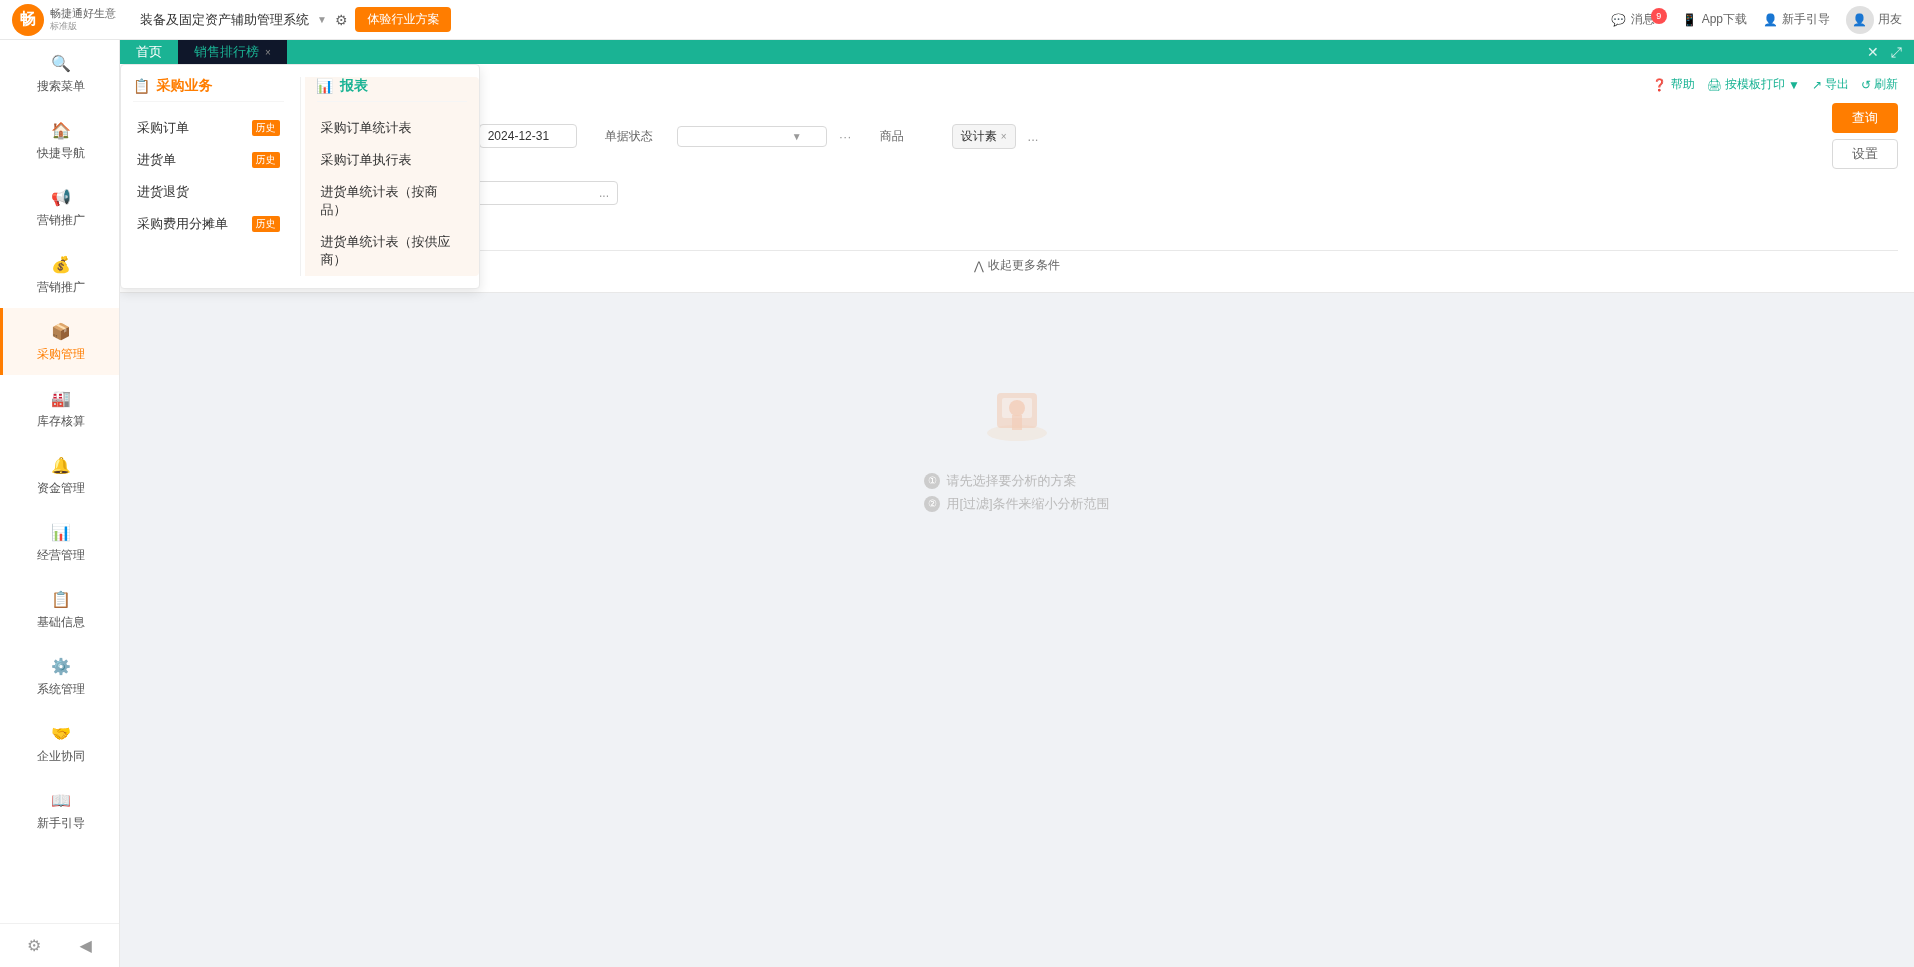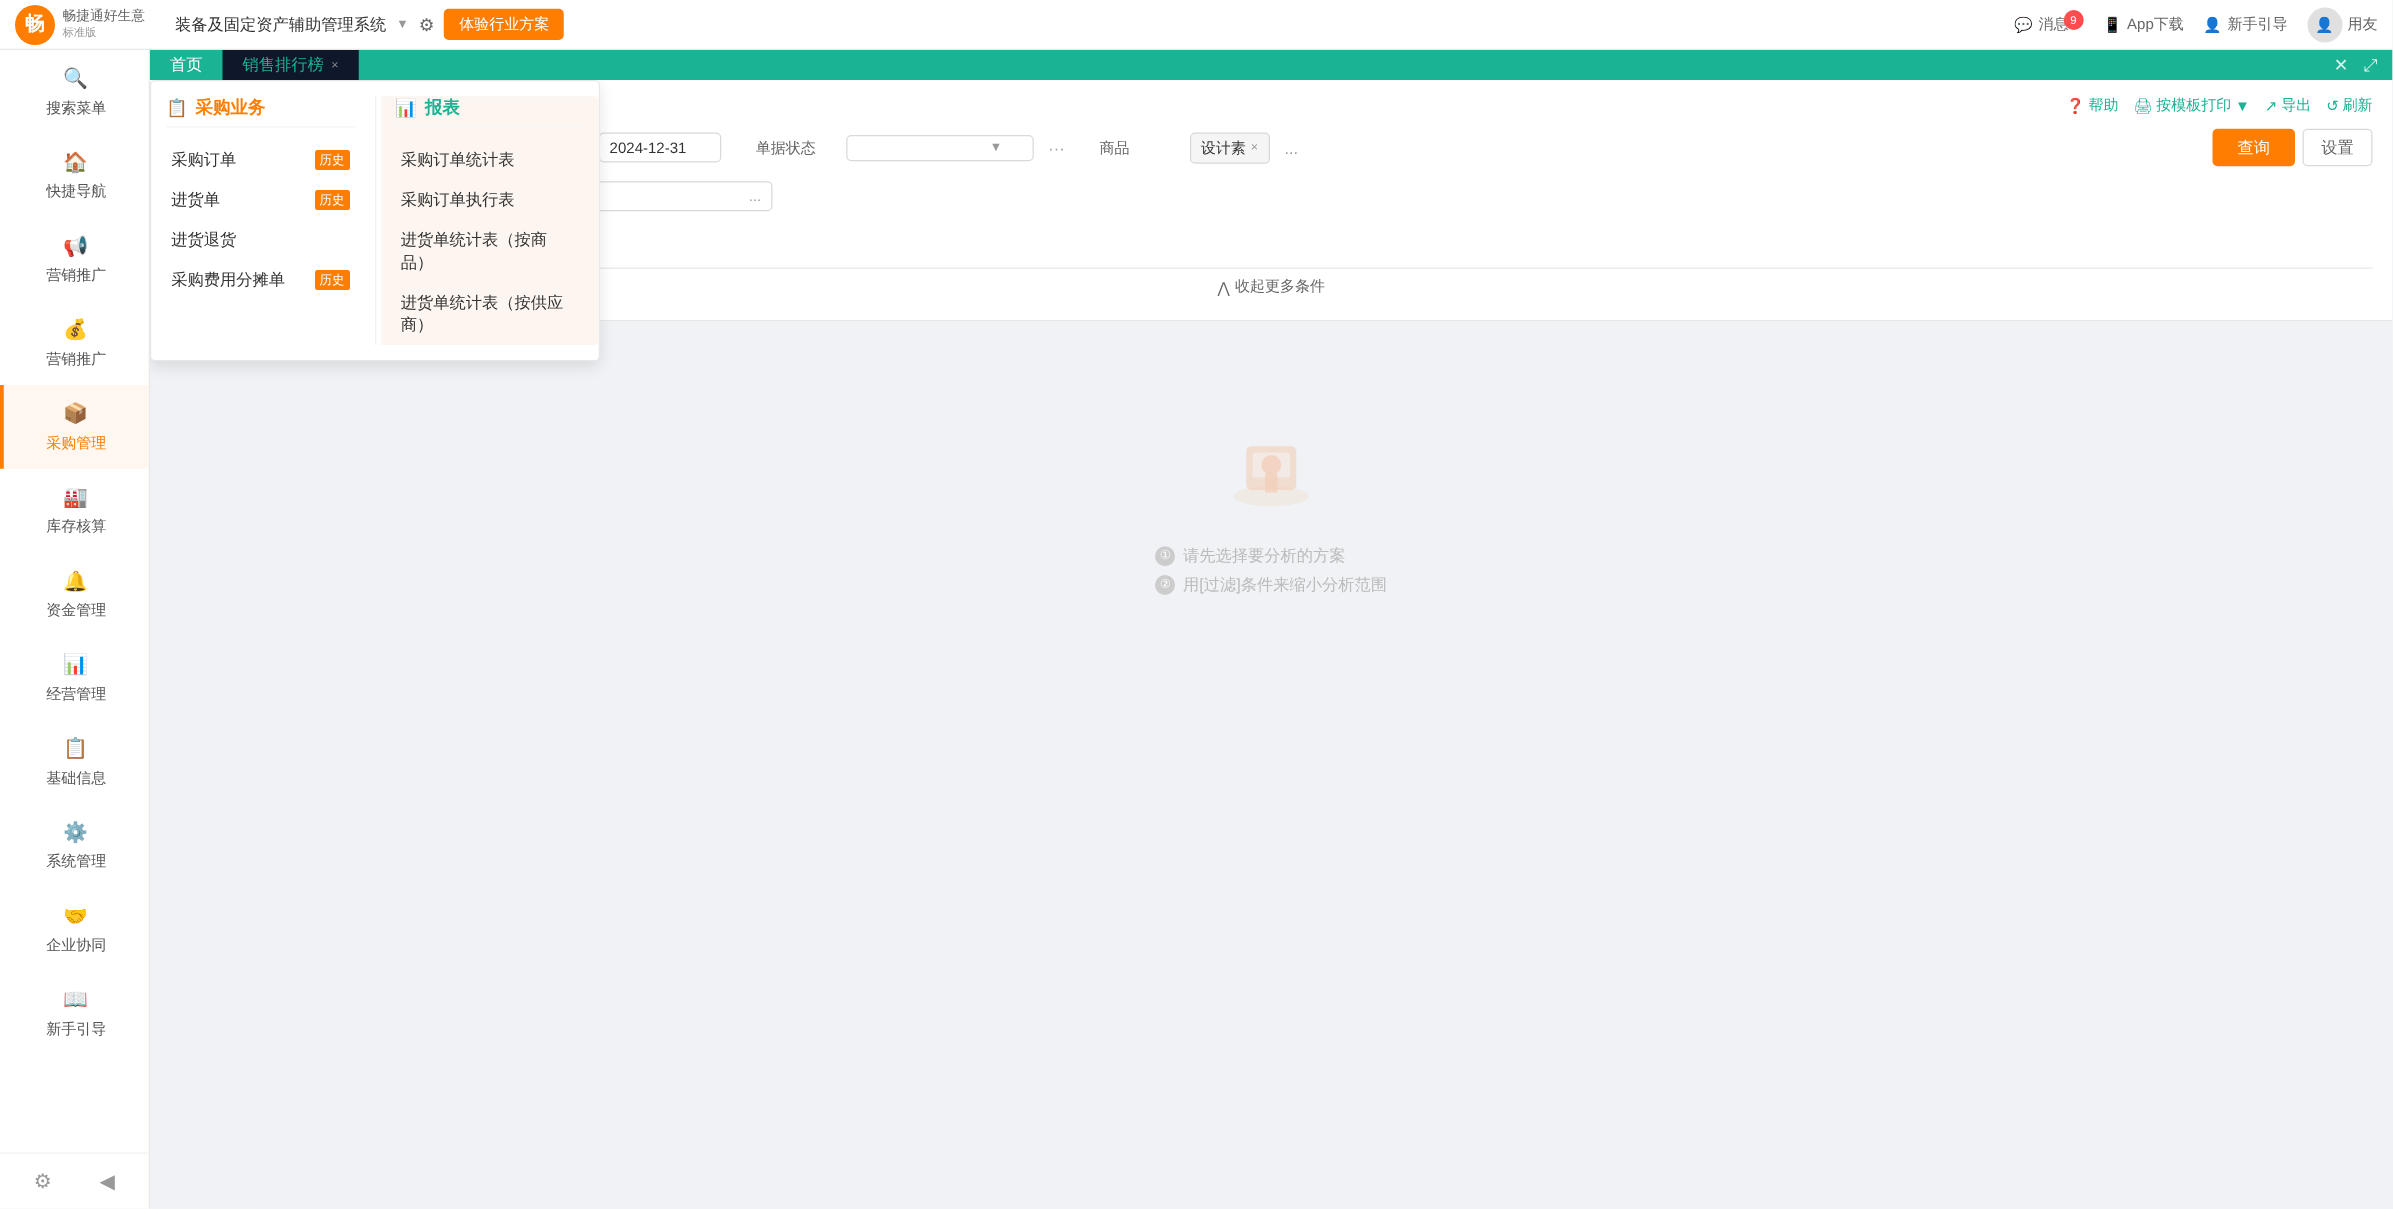--- a/index.html
+++ b/index.html
@@ -592,21 +592,21 @@
             <span class="select-arrow">▼</span>
           </div>
           <span class="dots-btn">···</span>
 
           <span class="filter-label" style="margin-left:16px;">商品</span>
           <div class="filter-tag">
             <span>设计素</span>
             <span class="filter-tag-close">×</span>
           </div>
           <span class="dots-btn">...</span>
-          <div style="margin-left:auto;display:flex;flex-direction:row;gap:6px;">
+          <div style="margin-left:auto;display:flex;flex-direction:column;gap:6px;">
             <button class="query-btn">查询</button>
             <button class="settings-btn">设置</button>
           </div>
         </div>
 
         <div class="filter-row">
           <span class="filter-label">排名项目</span>
           <div class="select-field" style="min-width:150px;">
             <span>金额</span>
             <span class="select-arrow">▼</span>

